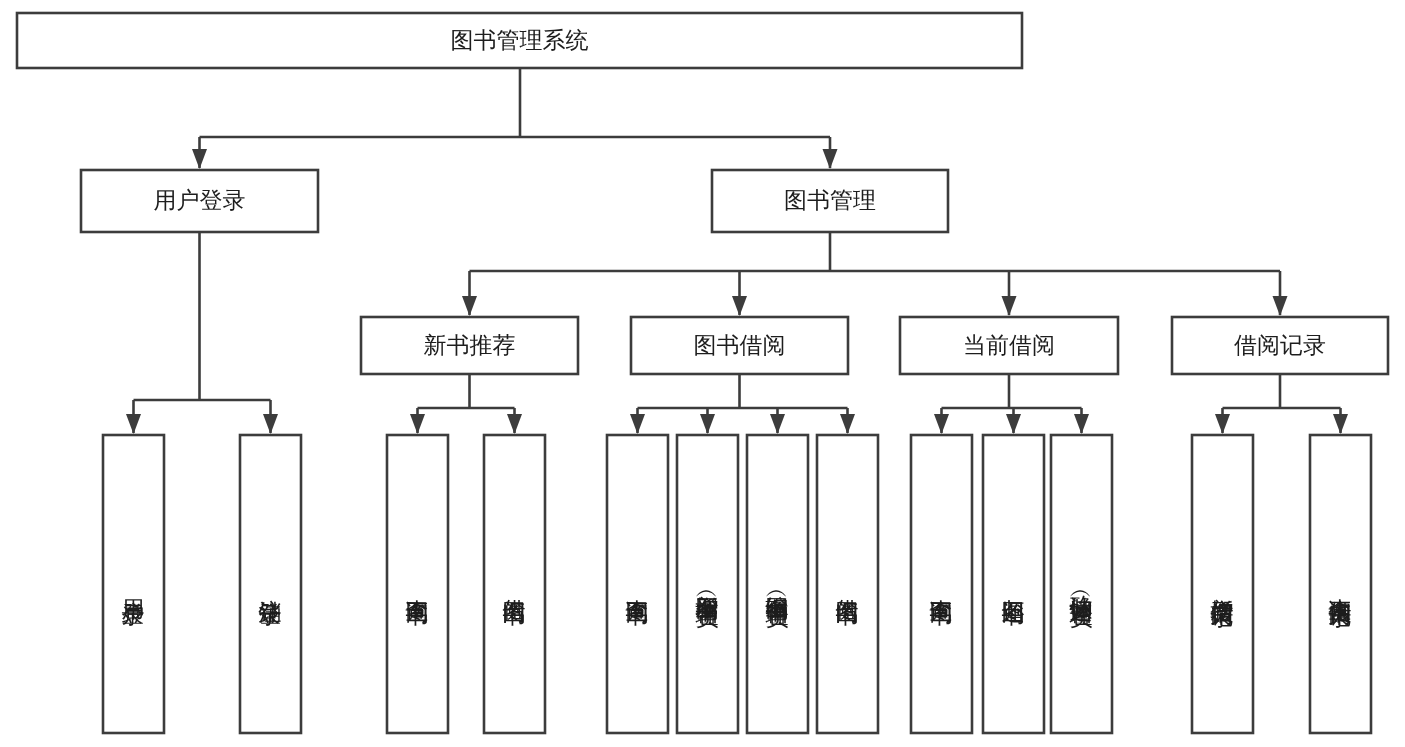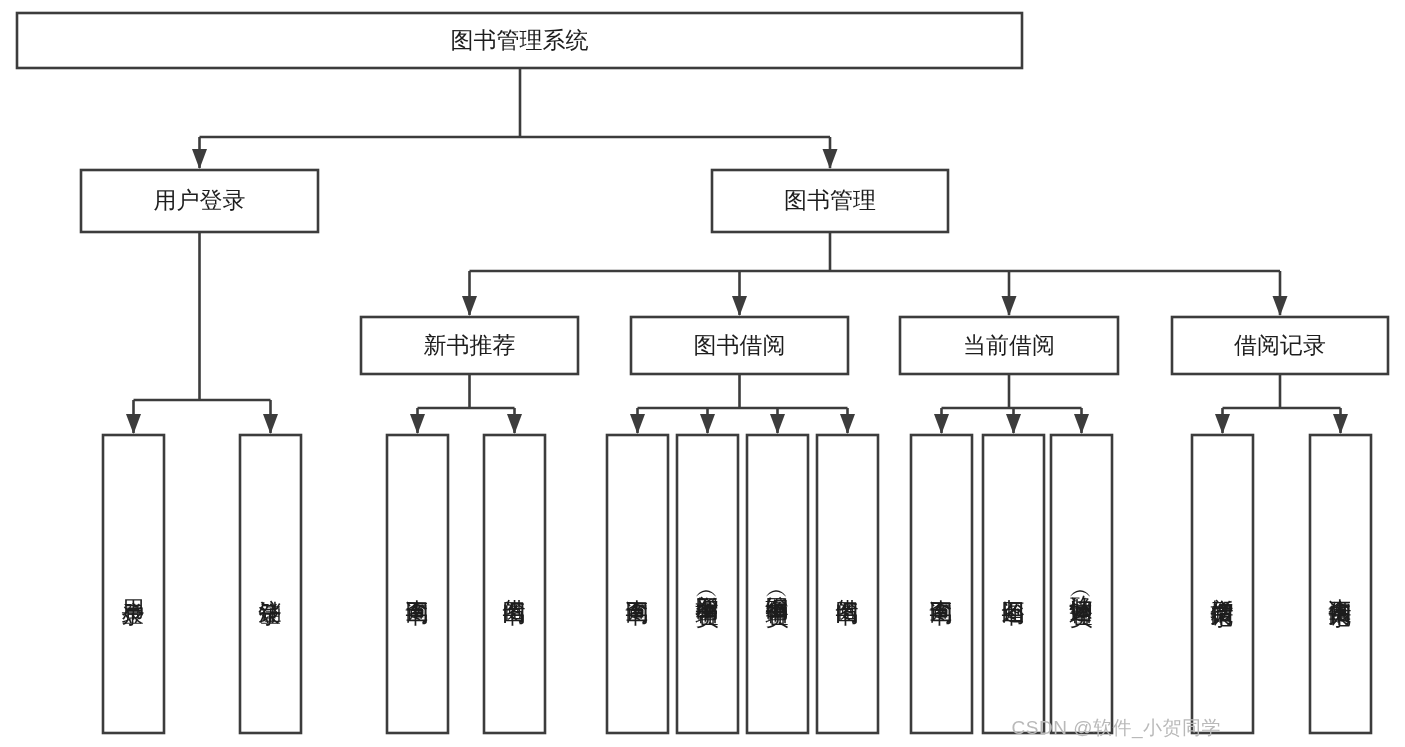--- a/index.html
+++ b/index.html
@@ -176,15 +176,14 @@
       <div class="leaf-label" style="left: 677px; top: 435px; width: 61px; height: 298px;">新增图书（管理员）</div>
       <div class="leaf-label" style="left: 747px; top: 435px; width: 61px; height: 298px;">编辑图书（管理员）</div>
       <div class="leaf-label" style="left: 817px; top: 435px; width: 61px; height: 298px;">借阅图书</div>
       <div class="leaf-label" style="left: 911px; top: 435px; width: 61px; height: 298px;">查询图书</div>
       <div class="leaf-label" style="left: 983px; top: 435px; width: 61px; height: 298px;">归还图书</div>
       <div class="leaf-label" style="left: 1051px; top: 435px; width: 61px; height: 298px;">确认归还（管理员）</div>
       <div class="leaf-label" style="left: 1192px; top: 435px; width: 61px; height: 298px;">新增借阅记录</div>
       <div class="leaf-label" style="left: 1310px; top: 435px; width: 61px; height: 298px;">查询借阅记录</div>
     </div>
 
-  <div id="watermark">CSDN @软件_小贺同学</div>
 
 </div>
 
 </body></html>

